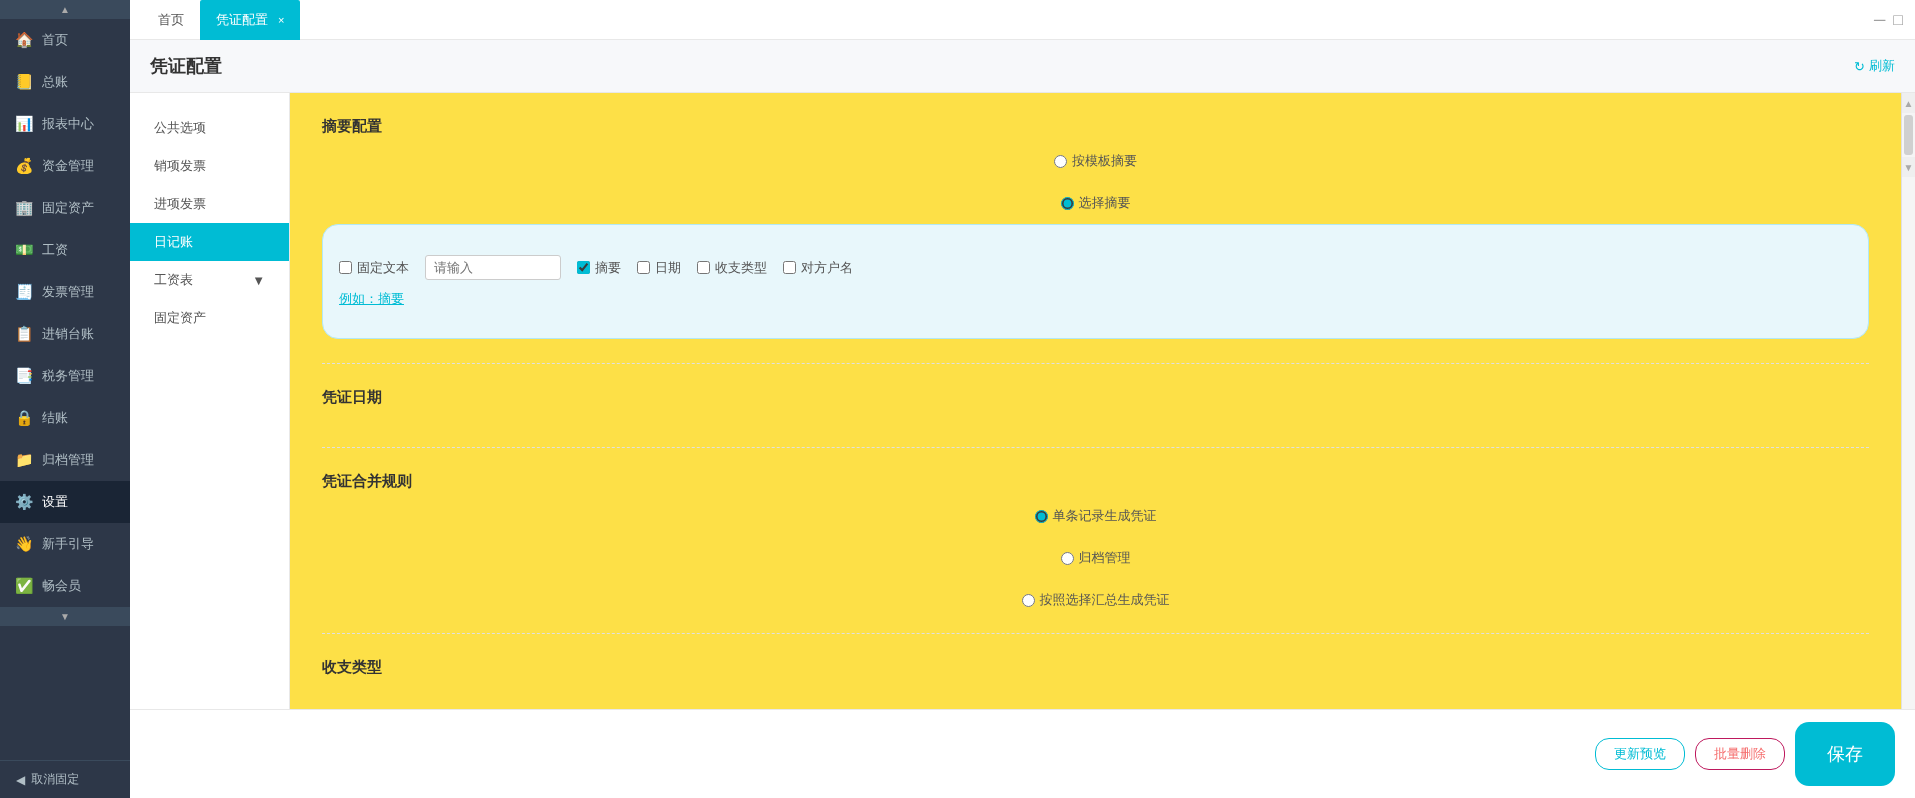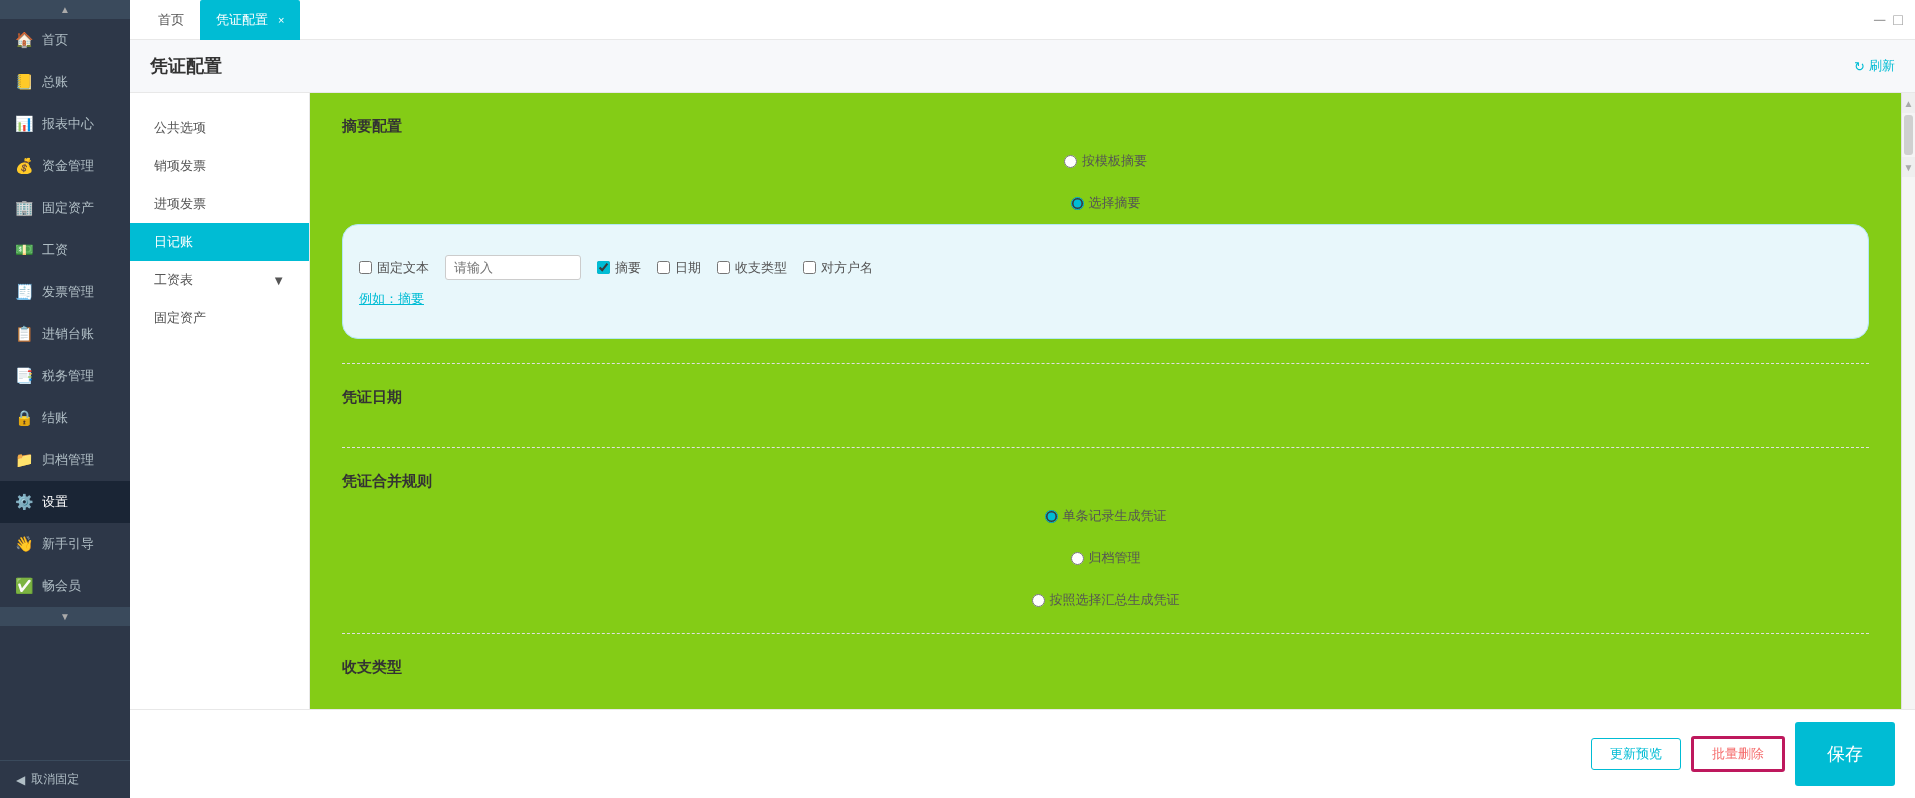--- a/index.html
+++ b/index.html
@@ -119,21 +119,21 @@
 
     
     .content-wrapper {
       flex: 1;
       display: flex;
       overflow: hidden;
     }
 
     
     .left-nav {
-      width: 180px;
+      width: 160px;
       background: #fff;
       border-right: 1px solid #e8e8e8;
       padding: 16px 0;
       flex-shrink: 0;
     }
     .left-nav-item {
       padding: 10px 24px;
       cursor: pointer;
       color: #555;
       font-size: 13px;
@@ -141,21 +141,21 @@
       align-items: center;
       justify-content: space-between;
     }
     .left-nav-item.active { background: #00bcd4; color: #fff; }
 
     
     .right-content {
       flex: 1;
       overflow-y: auto;
       padding: 24px 32px;
-      background: #84cc16;
+      background: #fde047;
     }
 
     
     .section {
       margin-bottom: 24px;
       border-bottom: 1px dashed #e0e0e0;
       padding-bottom: 24px;
     }
     .section:last-child { border-bottom: none; }
     .section-title {
@@ -222,33 +222,33 @@
       border-top: 1px solid #e8e8e8;
       padding: 12px 20px;
       display: flex;
       align-items: center;
       justify-content: flex-end;
       gap: 10px;
       flex-shrink: 0;
     }
     .btn {
       padding: 6px 18px;
-      border-radius: 3px;
+      border-radius: 14px;
       border: none;
       cursor: pointer;
       font-size: 13px;
     }
     .btn-outline {
       background: #fff;
       border: 1px solid #00bcd4;
       color: #00bcd4;
     }
     .btn-outline-red {
       background: #fff;
-      border: 3px solid #be185d;
+      border: 1px solid #be185d;
       color: #f56c6c;
     }
     .btn-primary {
       background: #00bcd4;
       color: #fff;
       font-size: 18px;
       padding: 20px 32px;
     }
 
     

